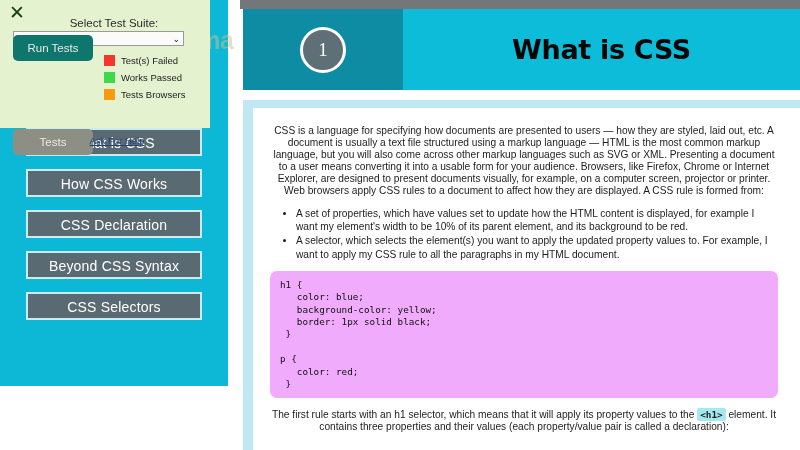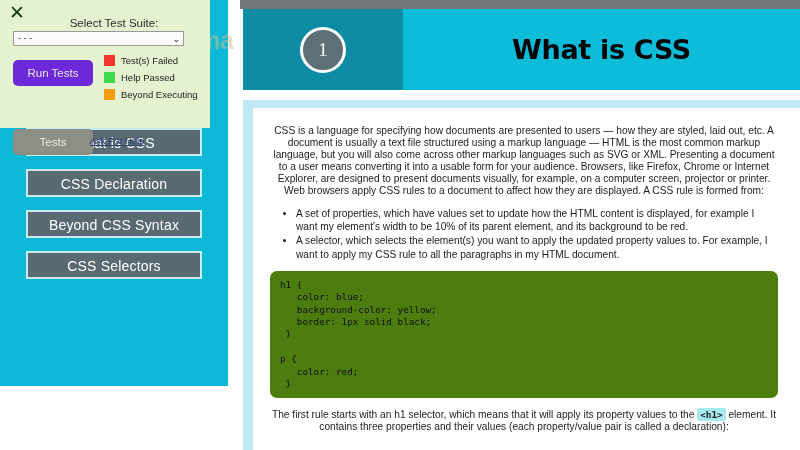--- a/index.html
+++ b/index.html
@@ -98,21 +98,21 @@
   .btn-run, .btn-tests {
     position: absolute; left: 13px;
     width: 80px; height: 26px;
     border-radius: 5px;
     color: #e9e9e9;
     font-size: 11.5px;
     text-align: center;
     line-height: 26px;
     cursor: pointer;
   }
-  .btn-run  { top: 60px; background: #6d28d9; }
+  .btn-run  { top: 35px; background: #0f766e; }
   .btn-tests{ top: 81px; background: #8d8f85; margin-top: 48px; }
 
   .legend { position: absolute; left: 104px; top: 54px; }
   .legend-row { display: flex; align-items: center; margin-bottom: 5px; height: 12px; }
   .legend-sw { width: 11px; height: 11px; margin-right: 6px; flex: none; }
   .legend-txt { font-size: 9.5px; color: #1d1d1d; white-space: nowrap; }
 
   .help-link {
     position: absolute; left: 12px; top: 111px;
     width: 210px; text-align: center;
@@ -176,21 +176,21 @@
     color: #1c1c1c;
     margin: 0 0 10px 0;
     text-align: center;
   }
   ul.bullets { margin: 0 0 10px 0; padding-left: 26px; }
   ul.bullets li {
     font-size: 10.2px; line-height: 13.2px; color: #1c1c1c;
     margin-bottom: 1px;
   }
   .codeblock {
-    background: #4d7c0f;
+    background: #f0abfc;
     border-radius: 7px;
     padding: 8px 10px;
     margin: 0 0 11px 0;
     font-family: "DejaVu Sans Mono", monospace;
     font-size: 9.3px;
     line-height: 12.4px;
     color: #101010;
     white-space: pre;
   }
   code.inline {
@@ -203,20 +203,21 @@
   }
 </style>
 </head>
 <body>
 
 <div id="root">
 
   <div class="sidebar">
     <div class="nav-list">
       <div class="nav-btn">What is CSS</div>
+      <div class="nav-btn">How CSS Works</div>
       <div class="nav-btn">CSS Declaration</div>
       <div class="nav-btn">Beyond CSS Syntax</div>
       <div class="nav-btn">CSS Selectors</div>
     </div>
   </div>
 
   <div class="watermark">
     <div class="wm-ring"></div>
     <div class="wm-text">Testsigma</div>
   </div>
@@ -233,25 +234,25 @@
     <div class="btn-run">Run Tests</div>
     <div class="btn-tests">Tests</div>
 
     <div class="legend">
       <div class="legend-row">
         <span class="legend-sw" style="background:#f4372e"></span>
         <span class="legend-txt">Test(s) Failed</span>
       </div>
       <div class="legend-row">
         <span class="legend-sw" style="background:#3ed94a"></span>
-        <span class="legend-txt">Help Passed</span>
+        <span class="legend-txt">Works Passed</span>
       </div>
       <div class="legend-row">
         <span class="legend-sw" style="background:#f59b12"></span>
-        <span class="legend-txt">Beyond Executing</span>
+        <span class="legend-txt">Tests Browsers</span>
       </div>
     </div>
 
     <div class="help-link">Ask For Help</div>
   </div>
 
   <div class="topbar"></div>
 
   <div class="header">
     <div class="header-num">

